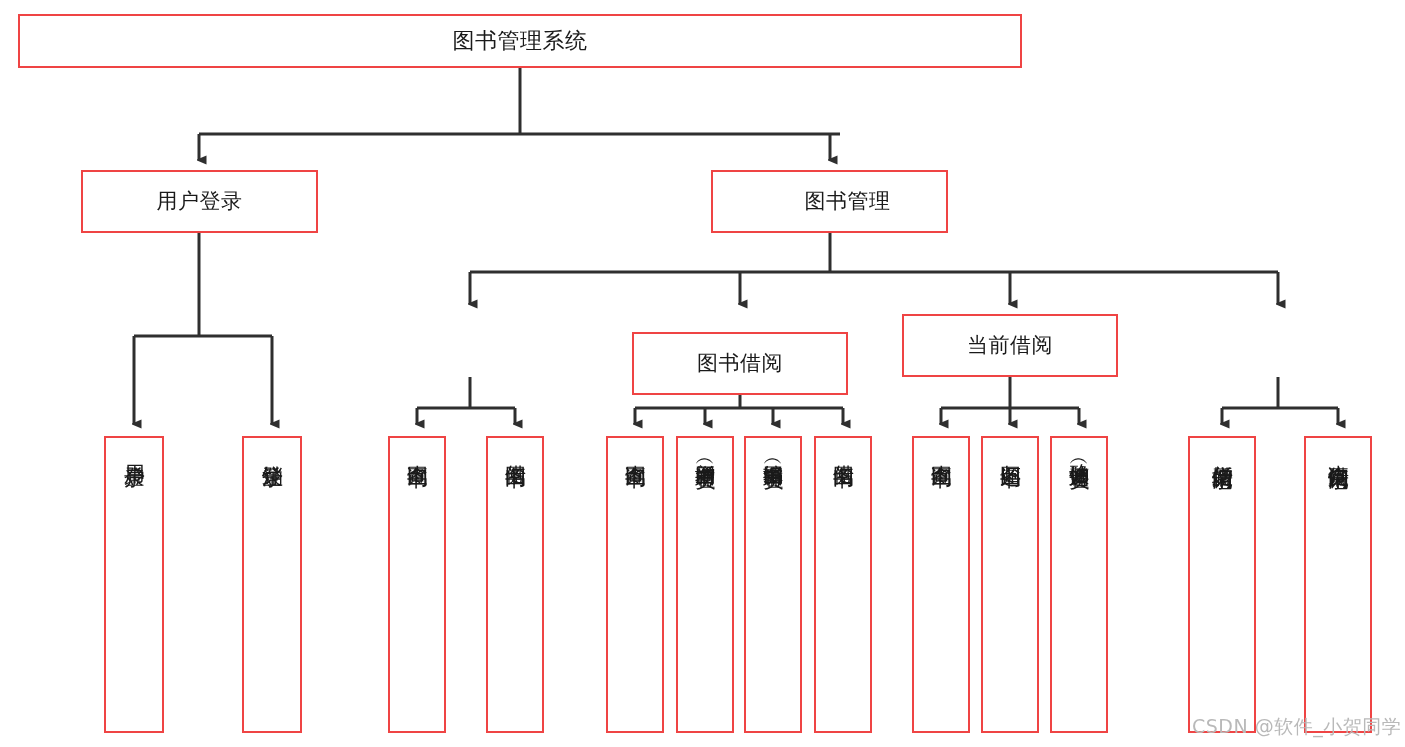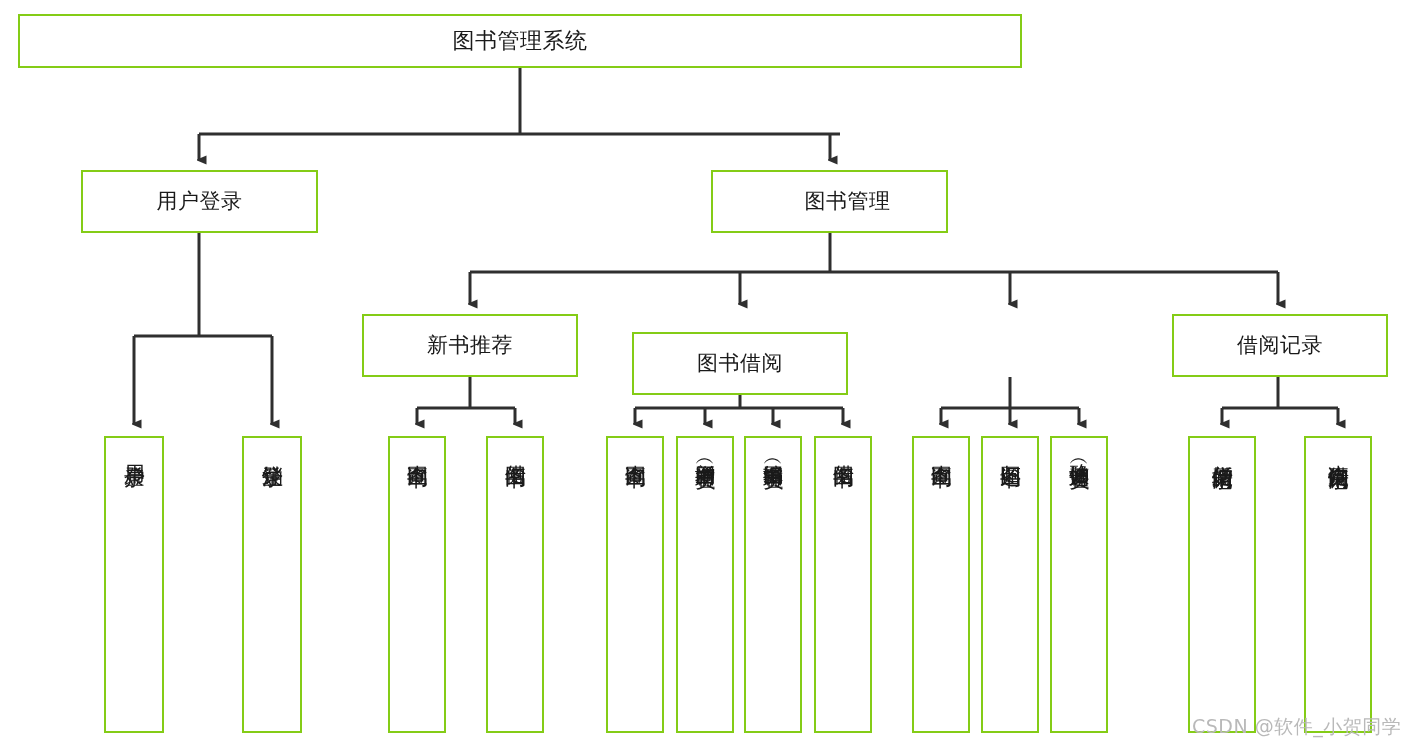--- a/index.html
+++ b/index.html
@@ -21,21 +21,21 @@
     position: absolute;
     left: 0;
     top: 0;
     width: 1405px;
     height: 747px;
     pointer-events: none;
   }
   .node {
     position: absolute;
     box-sizing: border-box;
-    border: 2px solid #84cc16;
+    border: 2px solid #ef4444;
     background: #ffffff;
     display: flex;
     align-items: center;
     justify-content: center;
     color: #1a1a1a;
   }
   .node .lbl {
     display: block;
     text-align: center;
     line-height: 1.06;
@@ -132,28 +132,25 @@
     <span class="lbl">图书管理系统</span>
   </div>
 
   <div class="node horiz" style="left:81px; top:170px; width:237px; height:63px;">
     <span class="lbl">用户登录</span>
   </div>
   <div class="node horiz" style="left:711px; top:170px; width:237px; height:63px;padding-left:36px;">
     <span class="lbl">图书管理</span>
   </div>
 
-  <div class="node horiz" style="left:362px; top:314px; width:216px; height:63px;">
-    <span class="lbl">新书推荐</span>
-  </div>
   <div class="node horiz" style="left:632px; top:332px; width:216px; height:63px;">
     <span class="lbl">图书借阅</span>
   </div>
-  <div class="node horiz" style="left:1172px; top:314px; width:216px; height:63px;">
-    <span class="lbl">借阅记录</span>
+  <div class="node horiz" style="left:902px; top:314px; width:216px; height:63px;">
+    <span class="lbl">当前借阅</span>
   </div>
 
   <div class="node vert" style="left:104px; top:436px; width:60px; height:297px;">
     <span class="lbl">用户登录</span>
   </div>
   <div class="node vert" style="left:242px; top:436px; width:60px; height:297px;">
     <span class="lbl">注销登录</span>
   </div>
 
   <div class="node vert" style="left:388px; top:436px; width:58px; height:297px;">

